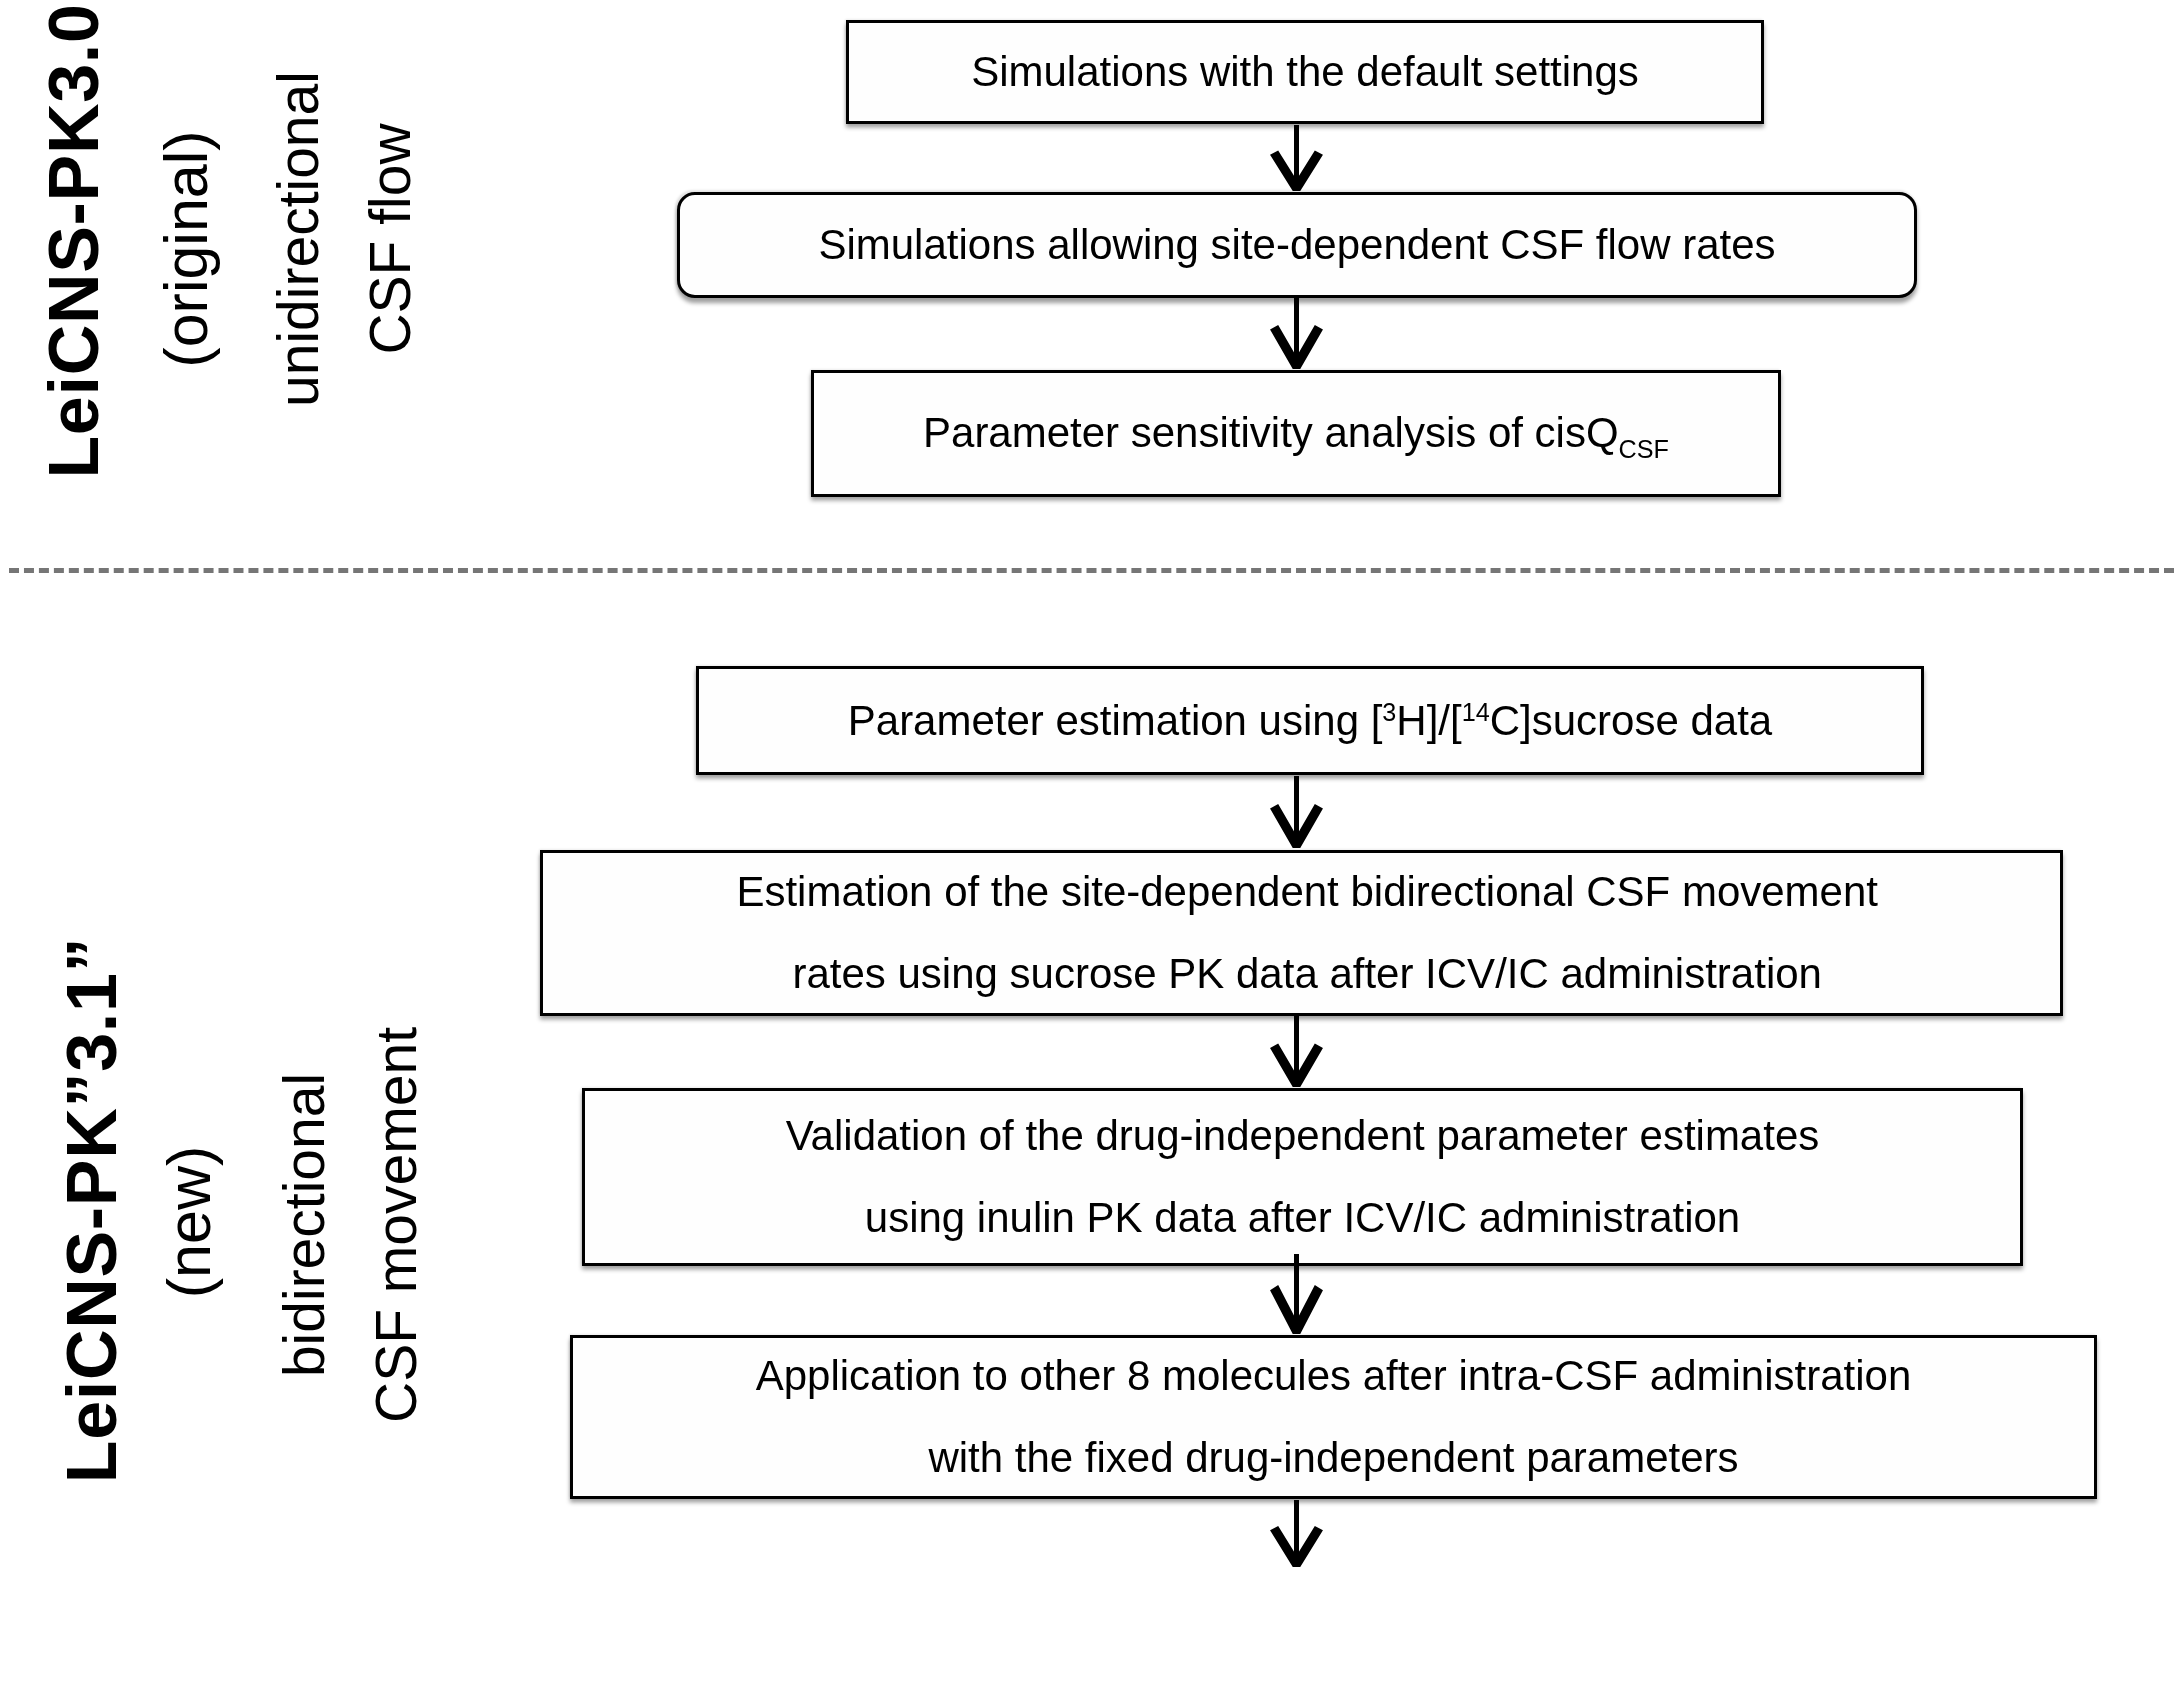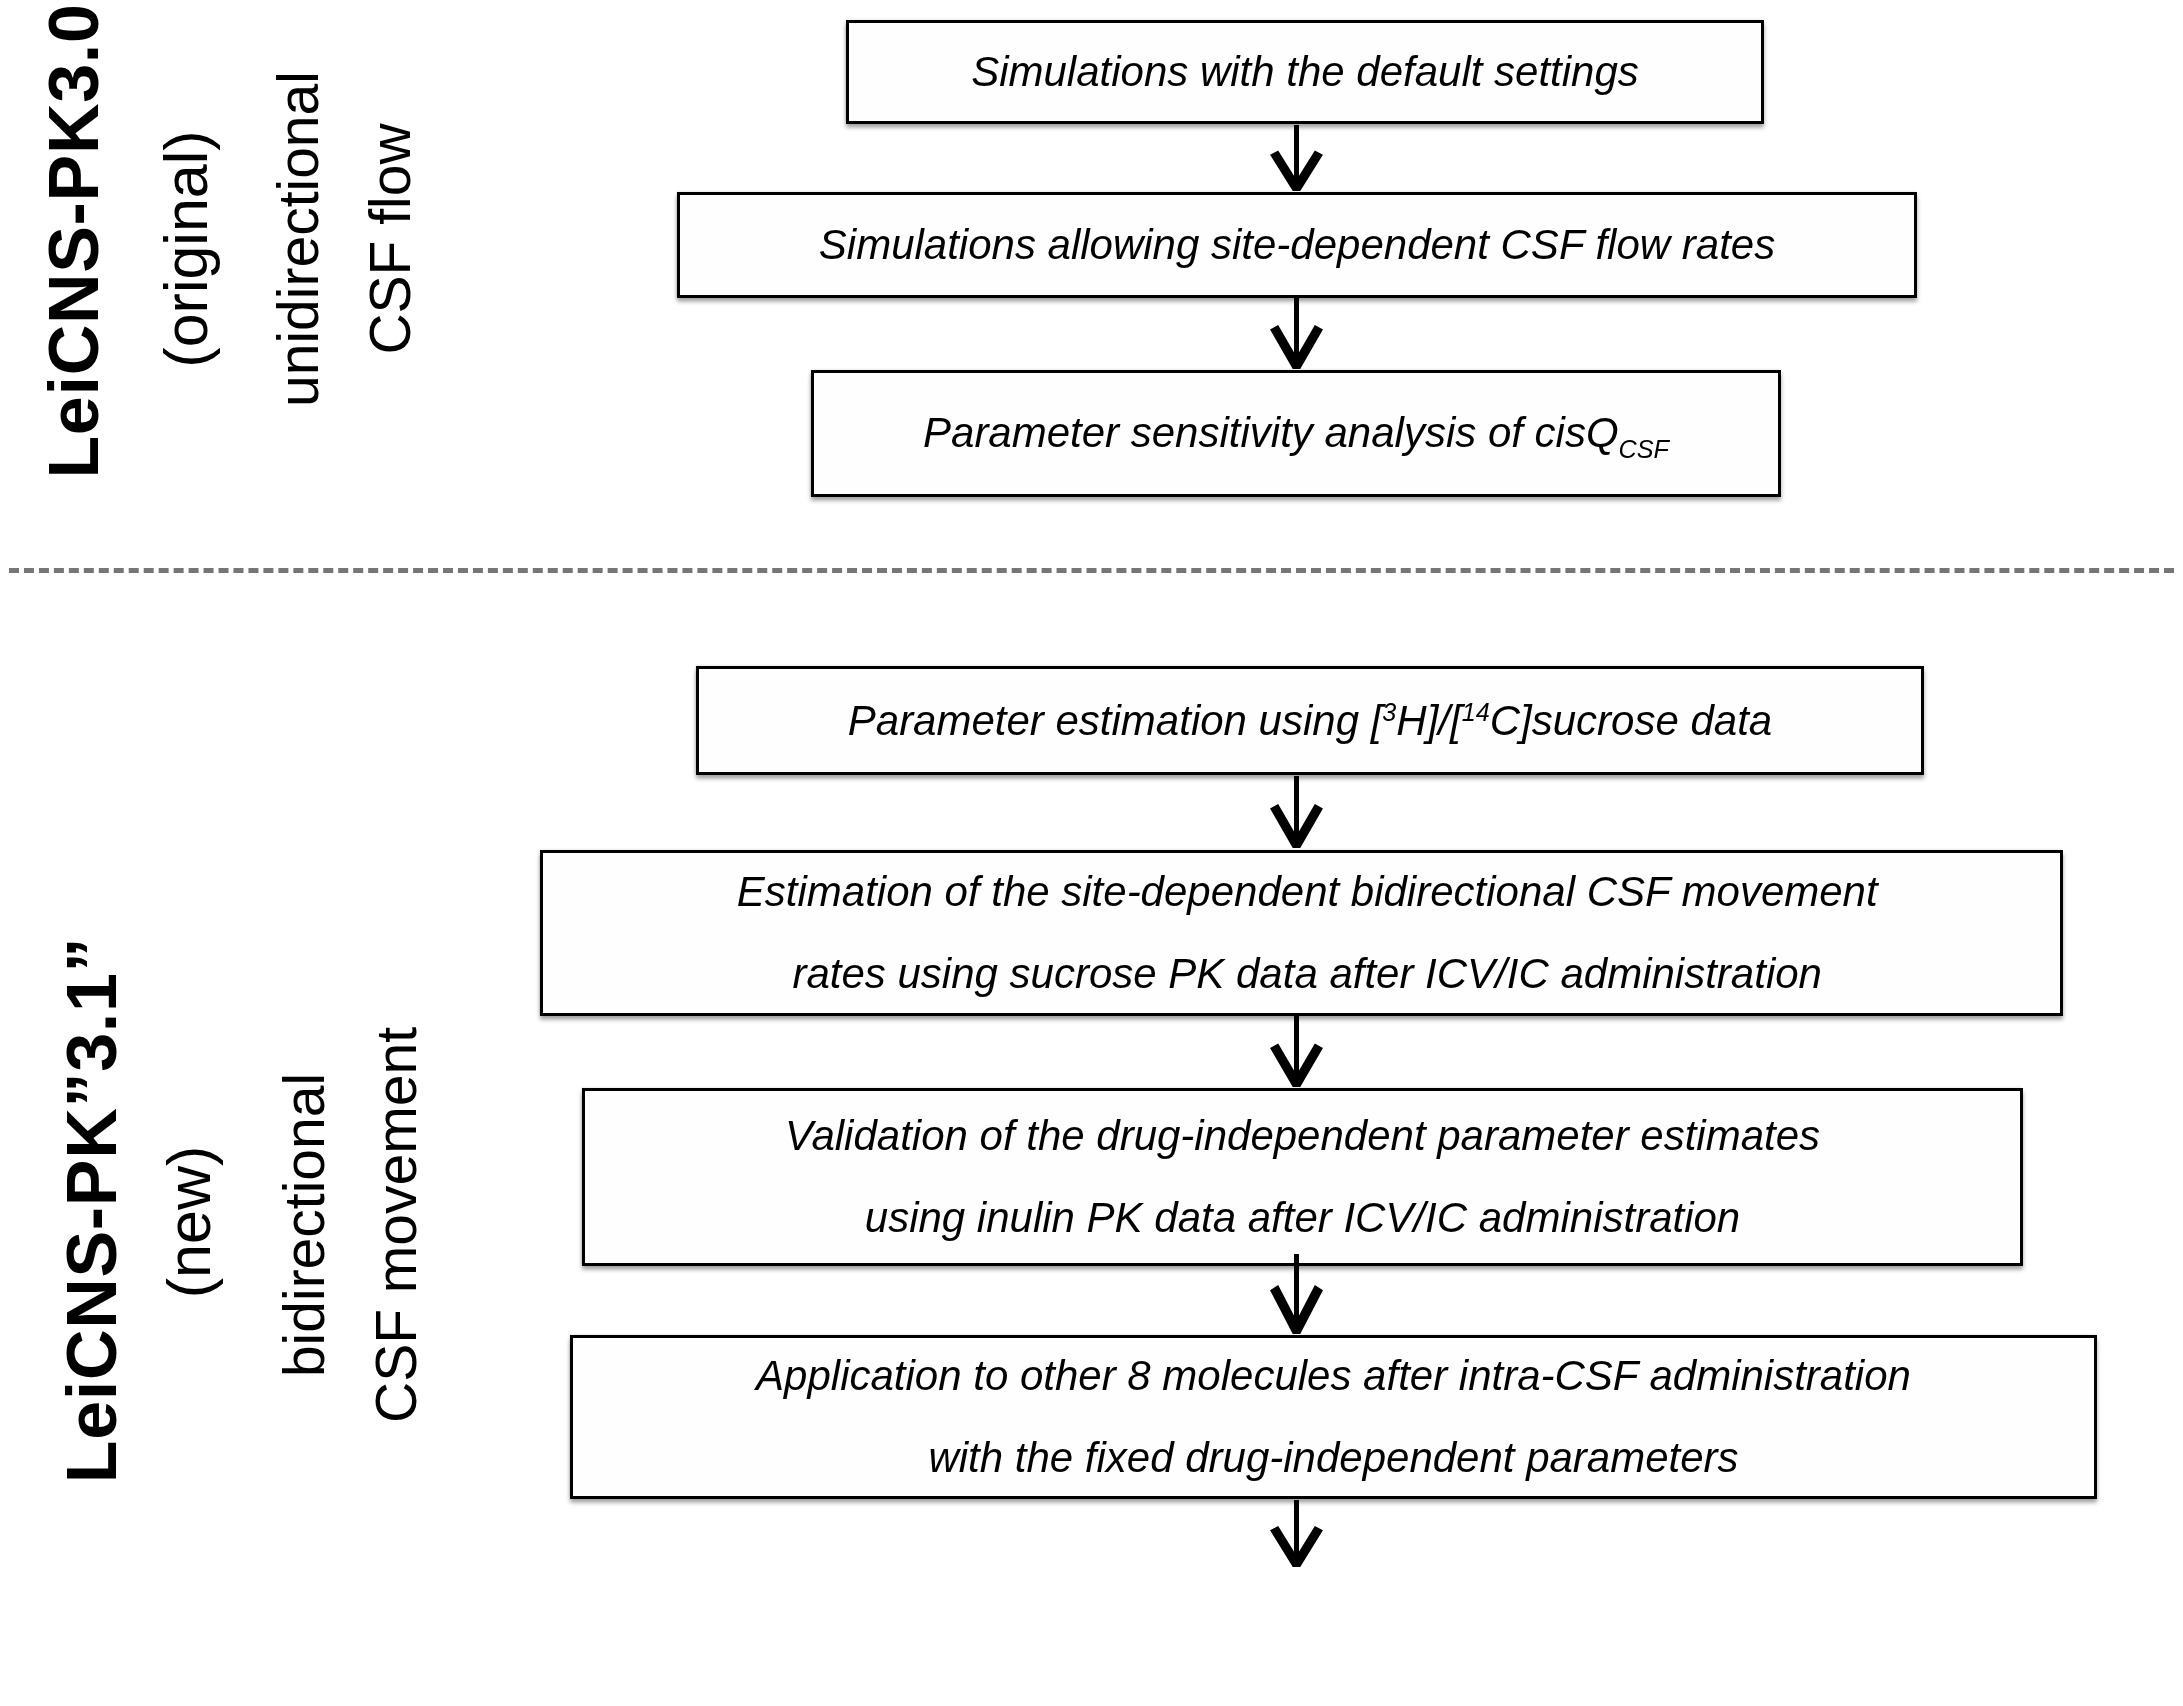--- a/index.html
+++ b/index.html
@@ -37,21 +37,21 @@
     background: #fefefe;
     box-shadow: 0 4.3px 4.3px rgba(0,0,0,0.38), -1.4px -1.4px 2.2px rgba(0,0,0,0.10);
     display: flex;
     flex-direction: column;
     justify-content: center;
     align-items: center;
     text-align: center;
     font-size: 42px;
     padding: 0 8.6px;
   }
-  .box .line { line-height: 1.95; white-space: nowrap; font-style: italic; }
+  .box .line { line-height: 1.95; white-space: nowrap; }
   .box sub { font-size: 0.60em; vertical-align: -0.45em; }
   .box sup { font-size: 0.60em; vertical-align: 0.55em; }
 
   
   .arrow {
     position: absolute;
     left: 1264px;
     width: 65px;
   }
   .arrow svg { display: block; width: 100%; height: 100%; }
@@ -82,21 +82,21 @@
       <div class="line"><span>Simulations with the default settings</span></div>
     </div>
 
   <div class="arrow" style="top:125px; height:66px;">
     <svg viewBox="0 0 90 100" preserveAspectRatio="none" xmlns="http://www.w3.org/2000/svg">
       <line x1="45" y1="0" x2="45" y2="96" stroke="#000" stroke-width="7"></line>
       <polyline points="14,42 45,96 76,42" fill="none" stroke="#000" stroke-width="13" stroke-linejoin="miter"></polyline>
     </svg>
   </div>
 
-  <div class="box" style="left:677px; top:192px; width:1240px; height:106px;">
+  <div class="box" style="left:677px; top:192px; width:1240px; height:106px;border-radius:18px;">
       <div class="line"><span>Simulations allowing site-dependent CSF flow rates</span></div>
     </div>
 
   <div class="arrow" style="top:297px; height:72px;">
     <svg viewBox="0 0 90 100" preserveAspectRatio="none" xmlns="http://www.w3.org/2000/svg">
       <line x1="45" y1="0" x2="45" y2="96" stroke="#000" stroke-width="7"></line>
       <polyline points="14,42 45,96 76,42" fill="none" stroke="#000" stroke-width="13" stroke-linejoin="miter"></polyline>
     </svg>
   </div>
 

